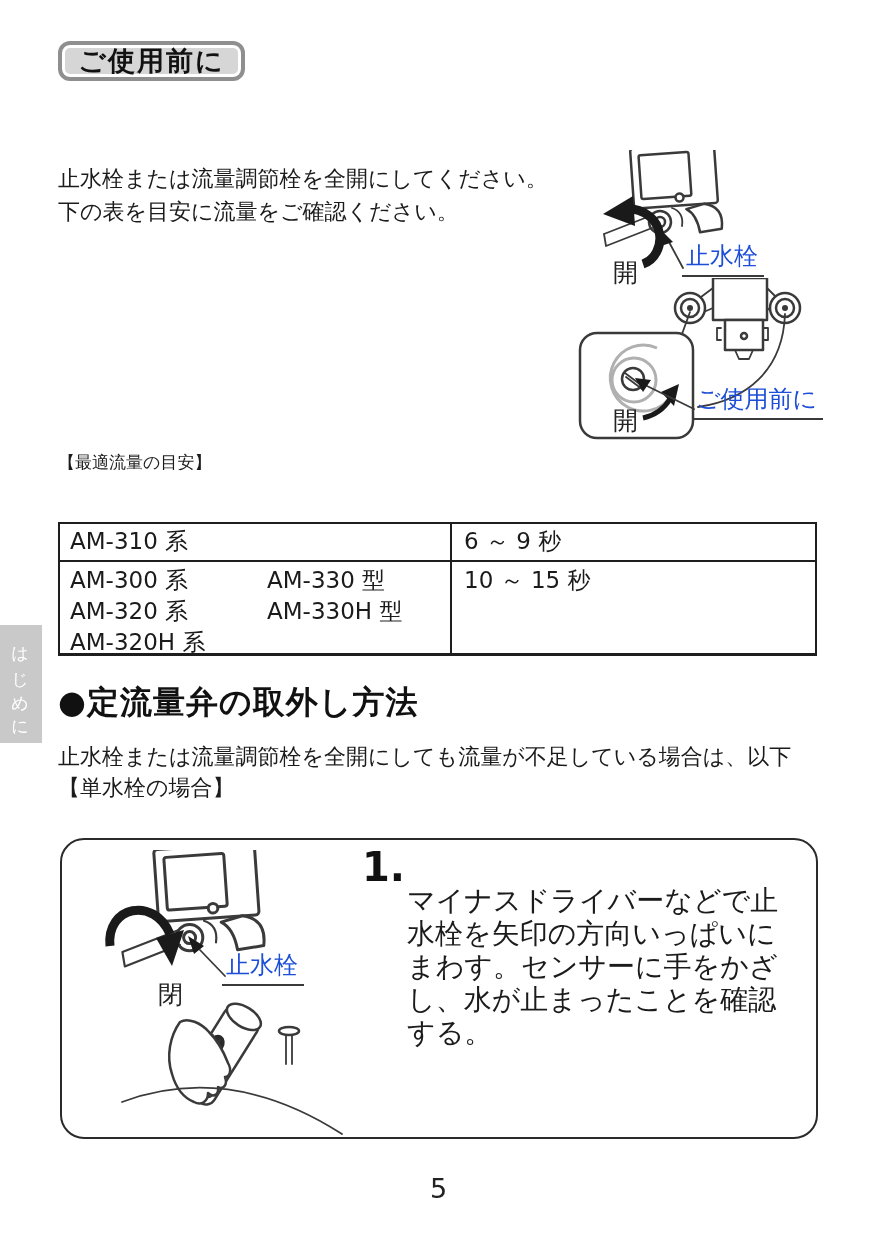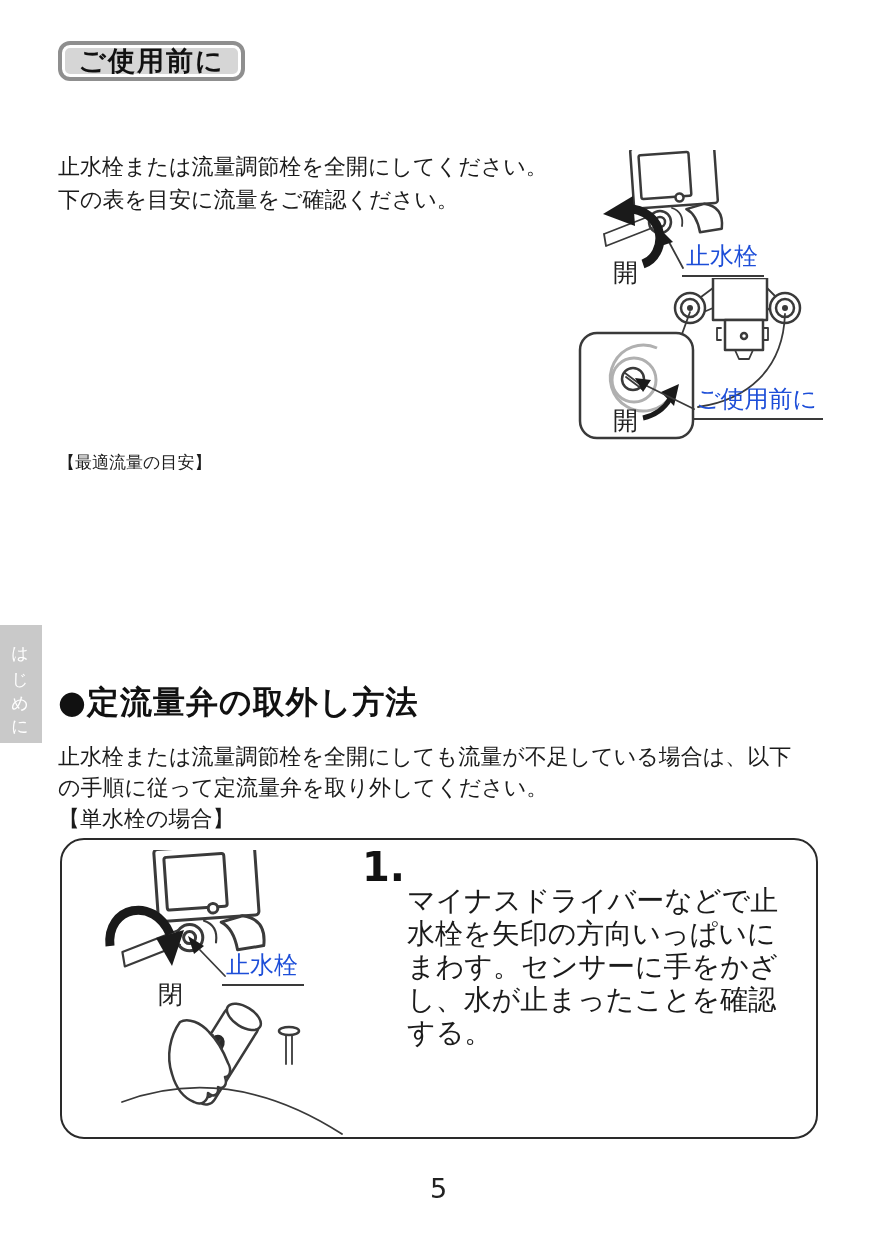--- a/index.html
+++ b/index.html
@@ -79,21 +79,21 @@
         <circle class="wh" cx="58" cy="78" r="11"></circle>
         <circle class="wh" cx="58" cy="78" r="5" stroke-width="2"></circle>
         <path class="ln2" d="M 48 72 L 2 90 M 50 84 L 4 102 M 2 90 L 4 102"></path>
       </g>
     </defs>
   </svg>
 
   <div class="abs badge">ご使用前に</div>
 
 
-  <div class="abs body-text" style="left:58px;top:150px">
+  <div class="abs body-text" style="left:58px;top:162px">
     <div>止水栓または流量調節栓を全開にしてください。</div>
     <div>下の表を目安に流量をご確認ください。</div>
   </div>
 
   <svg class="fig" style="left:583px;top:150px" width="288" height="150" viewBox="0 0 288 150">
     <use href="#sym-faucet" transform="translate(19,-6)"></use>
     <path class="thick" d="M 60 114 C 84 106 86 60 42 58"></path>
     <path class="head" d="M 50 46 L 20 64 L 52 76 Z"></path>
     <path class="ln2" d="M 100 118 L 86 92"></path>
     <path class="head" d="M 74 76 L 90 92 L 78 96 Z"></path>
@@ -123,28 +123,47 @@
     <path d="M 66 140 Q 84 136 93 121" fill="none" stroke="#1a1a1a" stroke-width="5"></path>
     <path class="head" d="M 84 114 L 102 106 L 97 128 Z"></path>
     <path class="ln2" d="M 117 131 L 68 107"></path>
     <path class="head" d="M 58 100 L 74 102 L 66 114 Z"></path>
   </svg>
   <div class="abs fig-kanji" style="left:613px;top:404px">開</div>
   <div class="abs fig-label ul" style="left:692px;top:383px">ご使用前に</div>
 
   <div class="abs guide-h" style="left:58px;top:451px">【最適流量の目安】</div>
 
+  <div class="abs table">
+    <div class="tr r1">
+      <div class="td c1">AM-310 系</div>
+      <div class="td c2">6 ～ 9 秒</div>
+    </div>
+    <div class="tr r2">
+      <div class="td c1 models">
+        <div class="mcol m1">
+          <div>AM-300 系</div>
+          <div>AM-320 系</div>
+          <div>AM-320H 系</div>
+        </div>
+        <div class="mcol">
+          <div>AM-330 型</div>
+          <div>AM-330H 型</div>
+        </div>
+      </div>
+      <div class="td c2">10 ～ 15 秒</div>
+    </div>
+  </div>
 
   <div class="abs side-tab">はじめに</div>
 
   <div class="abs h-main" style="left:58px;top:681px">●定流量弁の取外し方法</div>
 
   <div class="abs body-text2" style="left:58px;top:741px">
     <div>止水栓または流量調節栓を全開にしても流量が不足している場合は、以下</div>
-    <div>の手順に従って定流量弁を取り外してください。</div>
     <div>【単水栓の場合】</div>
   </div>
 
   <div class="abs step-box"></div>
 
   <svg class="fig" style="left:80px;top:850px" width="312" height="286" viewBox="0 0 312 286">
     <use href="#sym-faucet" transform="translate(40,-6) scale(1.2)"></use>
     <path class="thick" d="M 30 96 C 26 56 74 46 90 84"></path>
     <path class="head" d="M 76 88 L 104 80 L 92 116 Z"></path>
     <path class="ln2" d="M 145 126 L 120 100"></path>

